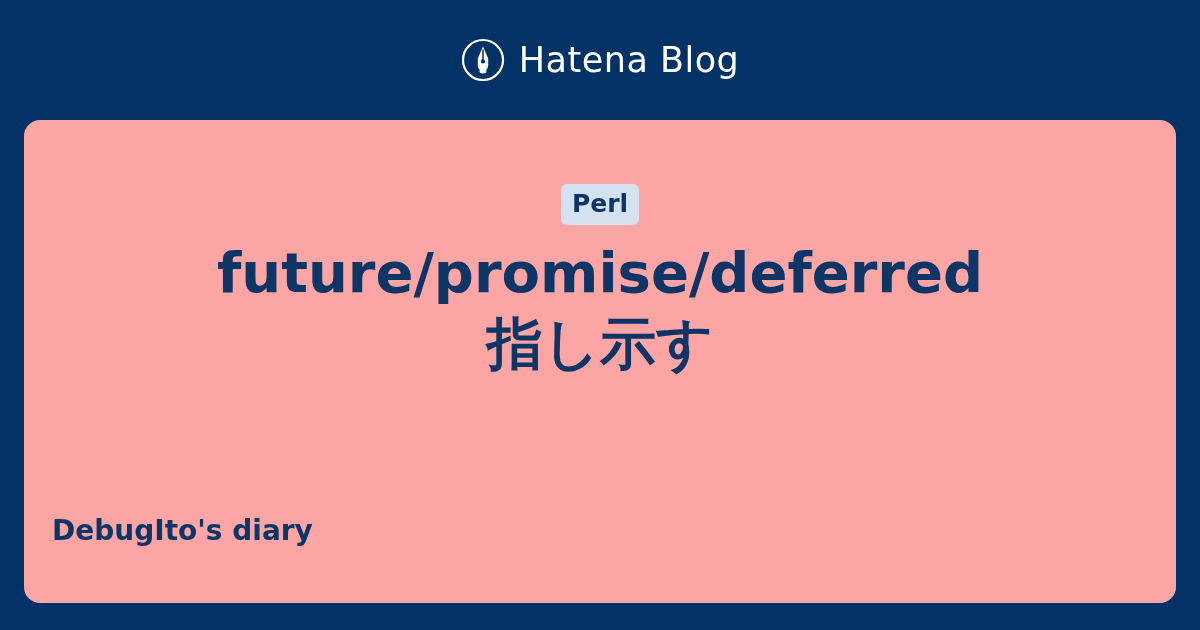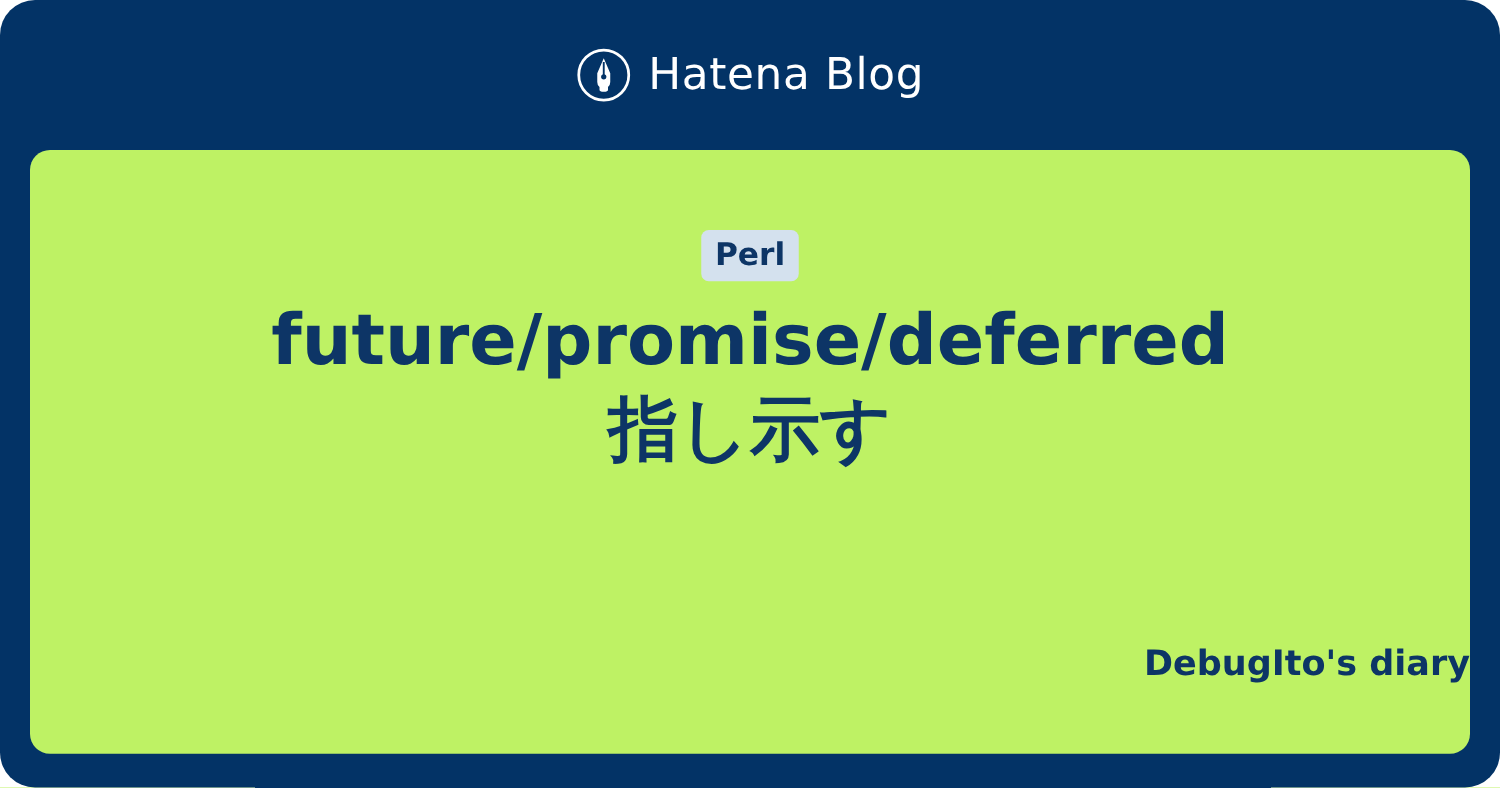--- a/index.html
+++ b/index.html
@@ -12,21 +12,20 @@
     overflow: hidden;
     font-family: "Liberation Sans", "DejaVu Sans", sans-serif;
   }
 
   .og-canvas {
     position: relative;
     width: 1200px;
     height: 630px;
     background: #033366;
     box-sizing: border-box;
-    border-radius: 28px;
   }
 
   
   .brand-bar {
     position: absolute;
     top: 0;
     left: 0;
     width: 1200px;
     height: 120px;
     display: flex;
@@ -52,21 +51,21 @@
     font-family: "DejaVu Sans", "Liberation Sans", sans-serif;
   }
 
   
   .entry-card {
     position: absolute;
     left: 24px;
     top: 120px;
     width: 1152px;
     height: 483px;
-    background: #bef264;
+    background: #fca5a5;
     border-radius: 16px;
     box-sizing: border-box;
     display: flex;
     flex-direction: column;
     align-items: center;
     padding: 64px 40px 0 40px;
   }
 
   
   .tag-list {
@@ -106,27 +105,28 @@
     display: block;
   }
 
   
   .blog-name {
     margin: 0;
     color: #0d3566;
     font-size: 28px;
     font-weight: bold;
     line-height: 1;
-    text-align: right;
+    text-align: left;
     white-space: nowrap;
     position: absolute;
     left: 0;
     right: 0;
     top: 397px;
     font-family: "DejaVu Sans", "Liberation Sans", sans-serif;
+    padding-left: 28px;
   }
 </style>
 </head>
 <body>
 
 <div class="og-canvas">
 
   <div class="brand-bar">
     <span class="brand-logo-icon">
       <svg viewBox="0 0 44 44" width="44" height="44" xmlns="http://www.w3.org/2000/svg" aria-hidden="true">

